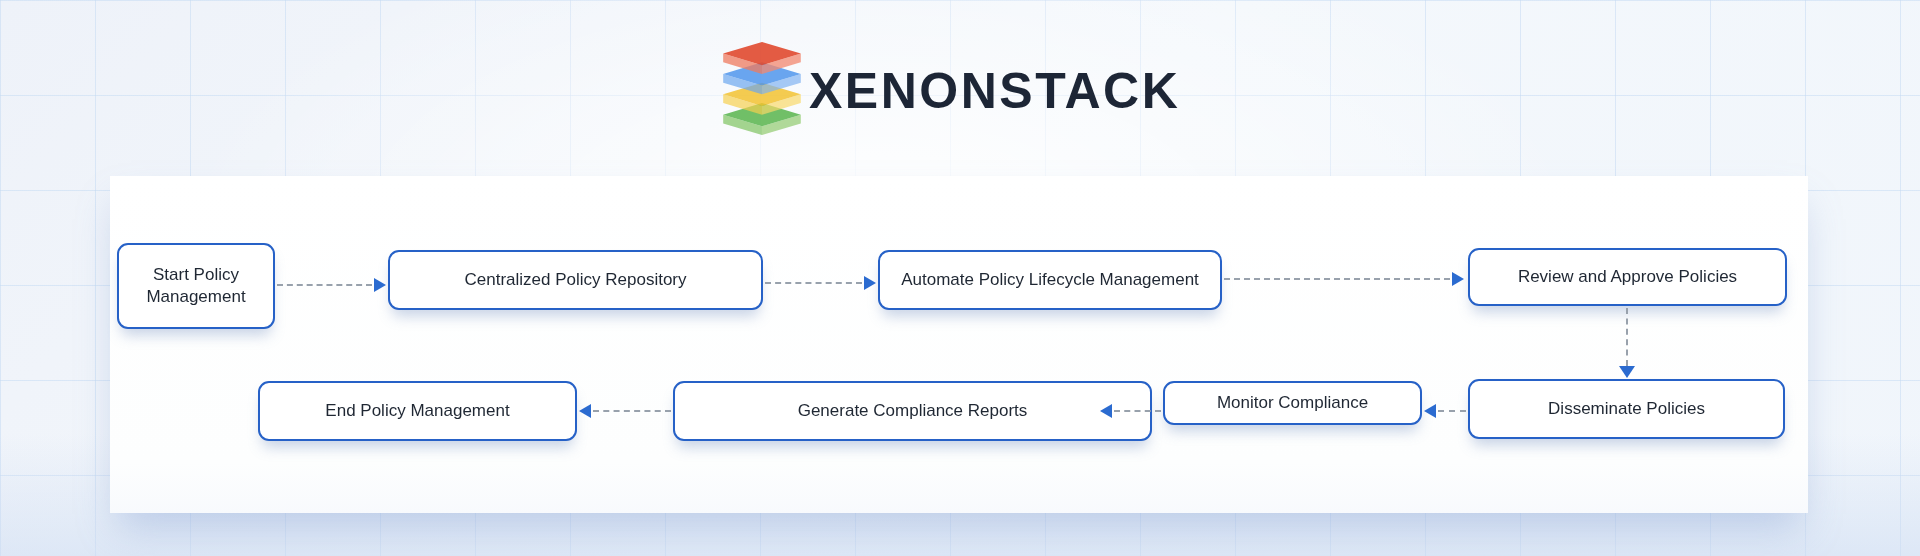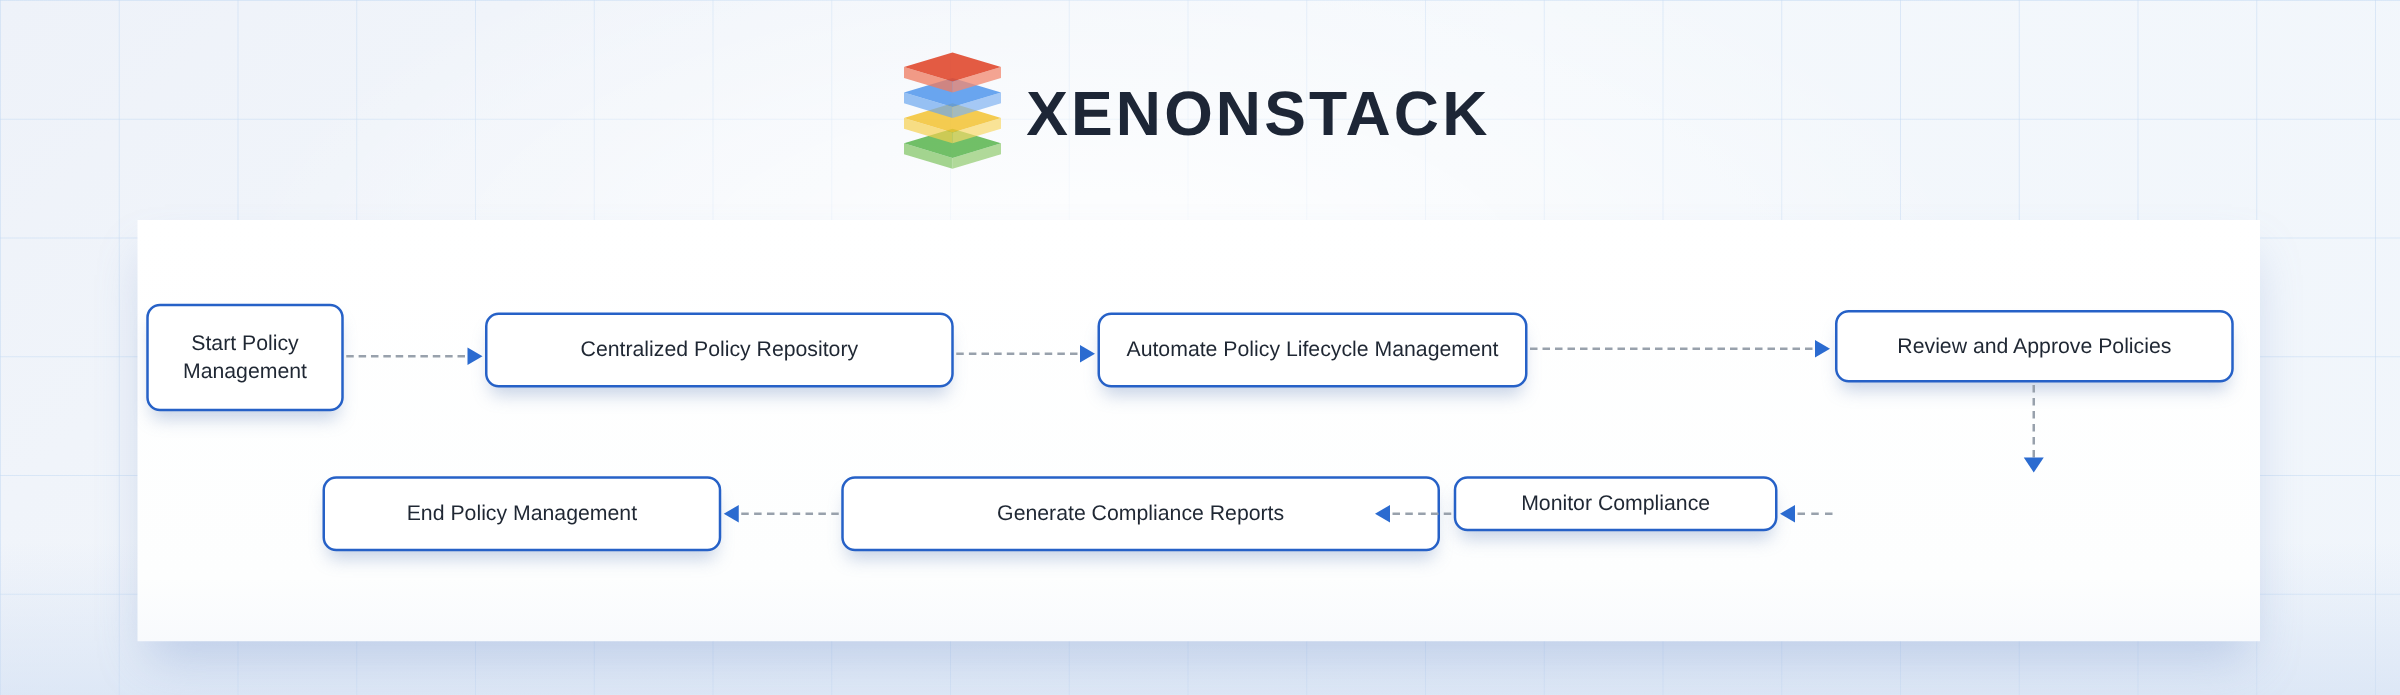--- a/index.html
+++ b/index.html
@@ -9,21 +9,21 @@
     background-image:
       radial-gradient(ellipse 980px 430px at 46% 40%, rgba(255,255,255,.95) 0%, rgba(255,255,255,0) 72%),
       linear-gradient(180deg, rgba(230,238,249,0) 78%, rgba(205,220,242,.55) 100%),
       linear-gradient(to right, rgba(198,219,243,.55) 1px, rgba(0,0,0,0) 1px),
       linear-gradient(to bottom, rgba(198,219,243,.55) 1px, rgba(0,0,0,0) 1px),
       linear-gradient(135deg,#eef2f9 0%,#f4f8fc 50%,#f0f5fb 100%);
     background-size:auto,auto,95px 95px,95px 95px,auto;
   }
 
   
-  .logo{position:absolute;left:718px;top:40px;display:flex;align-items:center;gap:15px;}
+  .logo{position:absolute;left:718px;top:40px;display:flex;align-items:center;gap:3px;}
   .logo-icon{width:88px;height:97px;display:block;}
   .wordmark{
     font-size:50px;font-weight:800;letter-spacing:2.5px;color:#1d2636;
     line-height:1;transform:translateY(2px);
   }
 
   
   .panel{
     position:absolute;left:110px;top:176px;width:1698px;height:337px;
     background:linear-gradient(180deg,#ffffff 0%,#fdfefe 85%,#f8fafd 100%);
@@ -95,20 +95,23 @@
   </div>
 
   <div class="node" style="left:878px;top:250px;width:344px;height:60px">
     <span class="node-label">Automate Policy Lifecycle Management</span>
   </div>
 
   <div class="node" style="left:1468px;top:248px;width:319px;height:58px">
     <span class="node-label">Review and Approve Policies</span>
   </div>
 
+  <div class="node" style="left:1468px;top:379px;width:317px;height:60px">
+    <span class="node-label">Disseminate Policies</span>
+  </div>
 
   <div class="node" style="left:1163px;top:381px;width:259px;height:44px">
     <span class="node-label">Monitor Compliance</span>
   </div>
 
   <div class="node" style="left:673px;top:381px;width:479px;height:60px">
     <span class="node-label">Generate Compliance Reports</span>
   </div>
 
   <div class="node" style="left:258px;top:381px;width:319px;height:60px">

